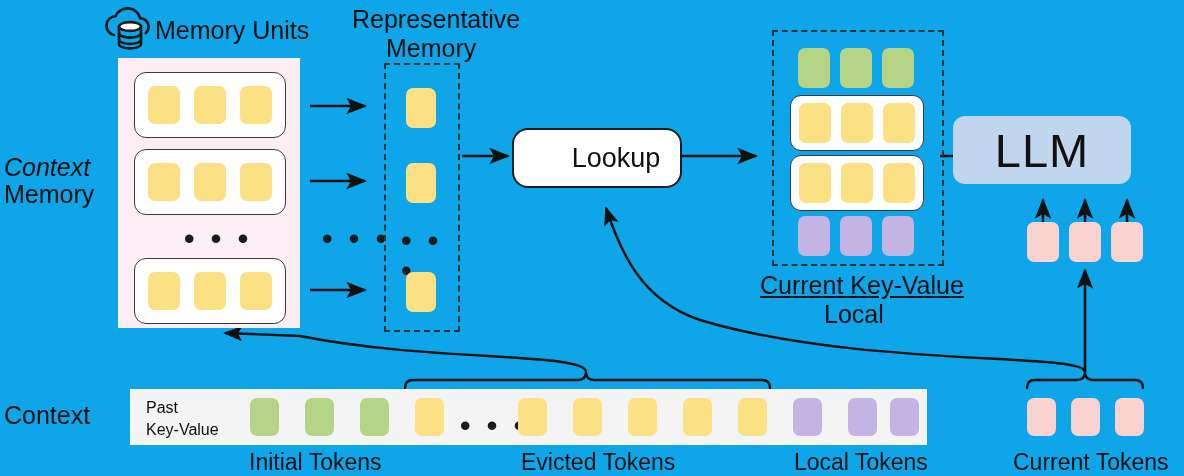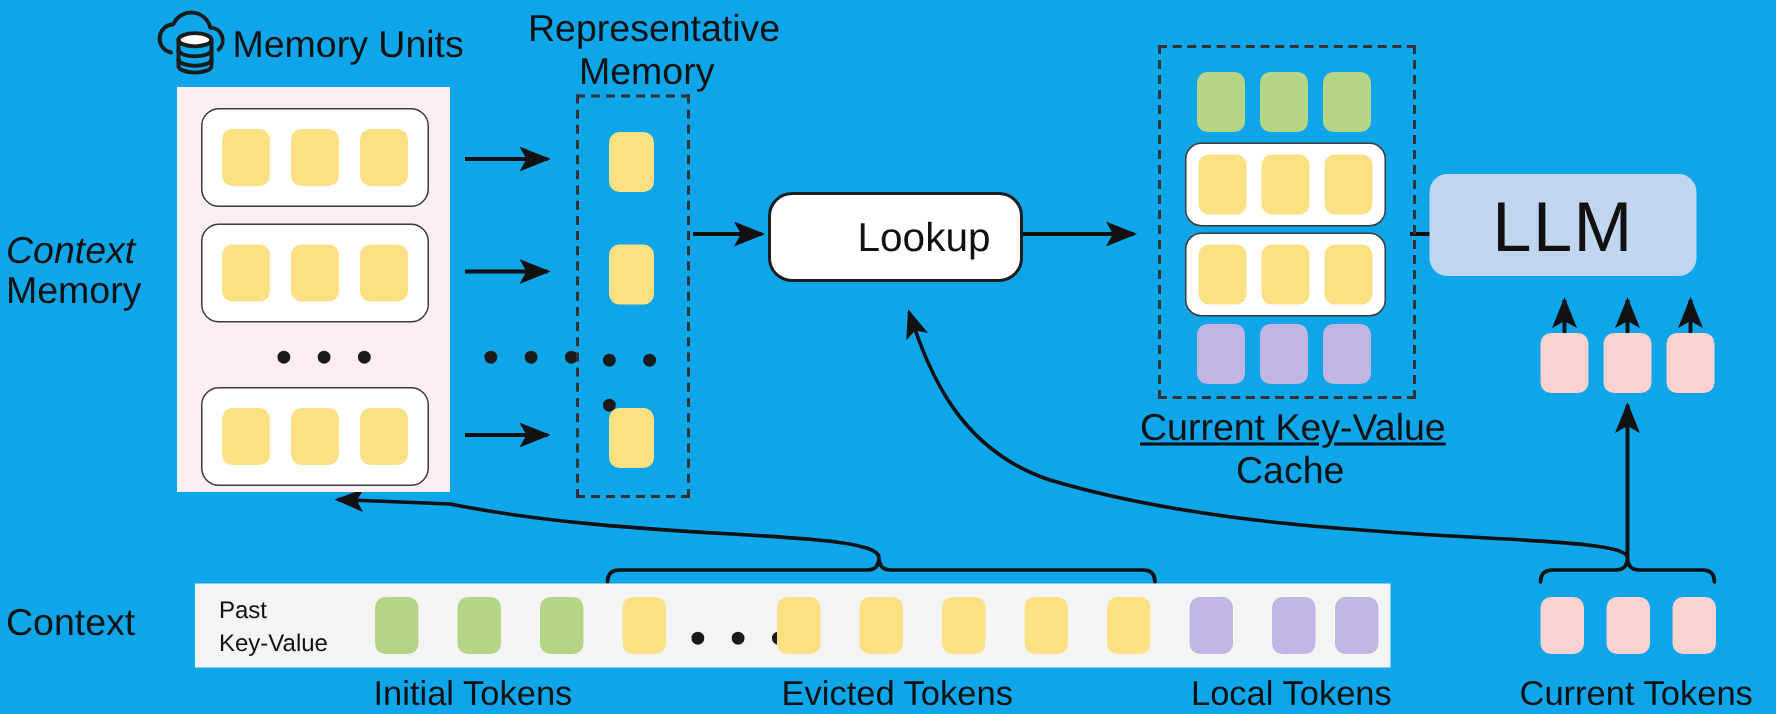--- a/index.html
+++ b/index.html
@@ -78,21 +78,21 @@
 
   <div class="lbl" style="left:155px;top:15px;">Memory Units</div>
 
   <div class="lbl" style="left:352px;top:4px;text-align:center;width:0;"><span style="position:absolute;left:0;transform:translateX(-0%);white-space:nowrap;">Representative</span></div>
   <div class="lbl" style="left:386px;top:33px;">Memory</div>
 
   <div class="lbl" style="left:4px;top:152px;font-style:italic;">Context</div>
   <div class="lbl" style="left:4px;top:179px;">Memory</div>
 
   <div class="lbl" style="left:760px;top:270px;text-decoration:underline;">Current Key-Value</div>
-  <div class="lbl" style="left:824px;top:299px;">Cache</div>
+  <div class="lbl" style="left:824px;top:299px;">Local</div>
 
   <div class="lbl" style="left:4px;top:400px;">Context</div>
 
   <div class="ctxmem" style="left:118px;top:58px;width:182px;height:270px;"></div>
 
   <div class="munit" style="left:134px;top:72px;width:150px;height:64px;">
     <div class="chip yellow" style="left:13px;top:13px;width:32px;height:38px;"></div>
     <div class="chip yellow" style="left:59px;top:13px;width:32px;height:38px;"></div>
     <div class="chip yellow" style="left:105px;top:13px;width:32px;height:38px;"></div>
   </div>

